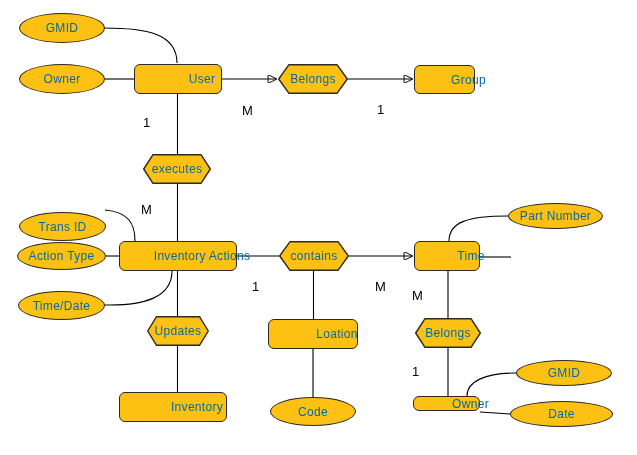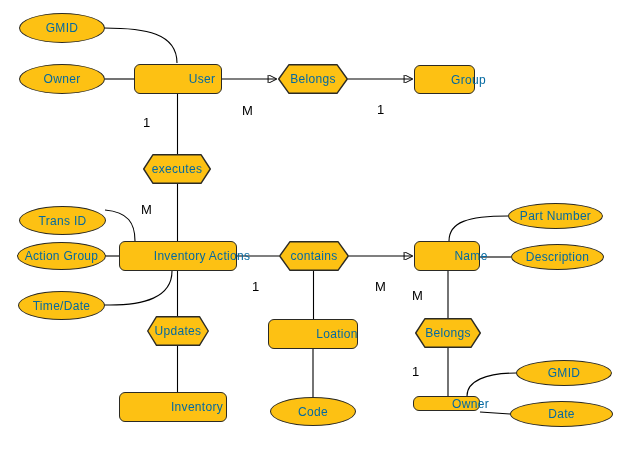--- a/index.html
+++ b/index.html
@@ -61,34 +61,31 @@
     <path d="M467,396 C467,381 486,373 516,373"></path>
     <line x1="480" y1="412" x2="510" y2="414"></line>
   </svg>
 
   <div class="node attr" style="left:19px;top:13px;width:86px;height:30px">
     <span class="lbl">GMID</span>
   </div>
   <div class="node attr" style="left:19px;top:64px;width:86px;height:30px">
     <span class="lbl">Owner</span>
   </div>
-  <div class="node attr" style="left:19px;top:206px;width:87px;height:29px">
+  <div class="node attr" style="left:19px;top:212px;width:87px;height:29px">
     <span class="lbl">Trans ID</span>
   </div>
   <div class="node attr" style="left:17px;top:242px;width:89px;height:28px">
-    <span class="lbl">Action Group</span>
+    <span class="lbl">Action Type</span>
   </div>
   <div class="node attr" style="left:508px;top:203px;width:95px;height:26px">
     <span class="lbl">Part Number</span>
   </div>
   <div class="node attr" style="left:18px;top:291px;width:87px;height:29px">
     <span class="lbl">Time/Date</span>
-  </div>
-  <div class="node attr" style="left:511px;top:244px;width:93px;height:26px">
-    <span class="lbl">Description</span>
   </div>
   <div class="node attr" style="left:516px;top:360px;width:96px;height:26px">
     <span class="lbl">GMID</span>
   </div>
   <div class="node attr" style="left:510px;top:401px;width:103px;height:26px">
     <span class="lbl">Date</span>
   </div>
   <div class="node attr" style="left:270px;top:397px;width:86px;height:29px">
     <span class="lbl">Code</span>
   </div>
@@ -96,21 +93,21 @@
   <div class="node entity" style="left:134px;top:64px;width:88px;height:30px">
     <span class="lbl">User</span>
   </div>
   <div class="node entity" style="left:414px;top:65px;width:61px;height:29px">
     <span class="lbl">Group</span>
   </div>
   <div class="node entity" style="left:119px;top:241px;width:118px;height:30px">
     <span class="lbl">Inventory Actions</span>
   </div>
   <div class="node entity" style="left:414px;top:241px;width:66px;height:30px">
-    <span class="lbl">Name</span>
+    <span class="lbl">Time</span>
   </div>
   <div class="node entity" style="left:268px;top:319px;width:90px;height:30px">
     <span class="lbl">Loation</span>
   </div>
   <div class="node entity" style="left:119px;top:392px;width:108px;height:30px">
     <span class="lbl">Inventory</span>
   </div>
   <div class="node entity" style="left:413px;top:396px;width:67px;height:15px">
     <span class="lbl">Owner</span>
   </div>

